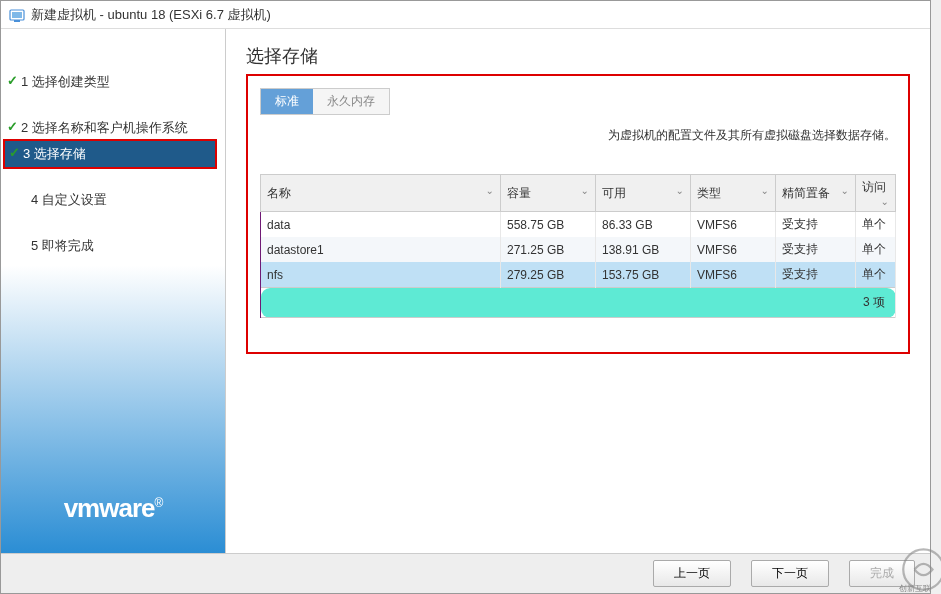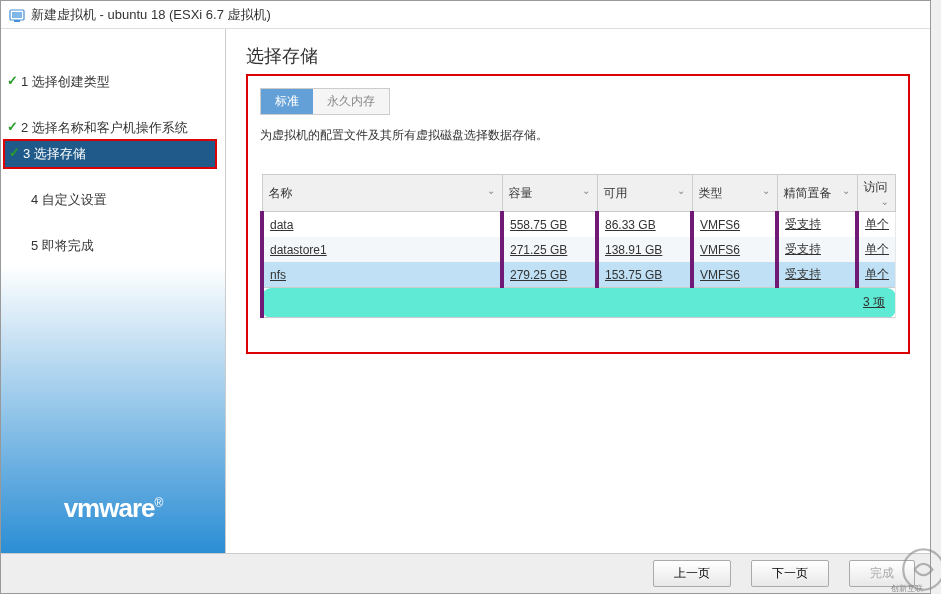--- a/index.html
+++ b/index.html
@@ -28,38 +28,38 @@
 .main { flex: 1; padding: 15px 20px; position: relative; }
 .main h2 { font-size: 18px; font-weight: normal; color: #333; margin-bottom: 6px; }
 .main .subtitle { font-size: 12px; color: #666; margin-bottom: 15px; }
 
 .red-box { border: 2px solid #d00; padding: 12px; height: 280px; }
 
 .tabs { display: flex; border: 1px solid #ccc; width: fit-content; margin-bottom: 12px; }
 .tab { padding: 4px 14px; font-size: 12px; cursor: pointer; background: #f5f5f5; color: #888; }
 .tab.active { background: #64a0d8; color: #fff; }
 
-.desc { font-size: 12px; color: #333; margin-bottom: 30px; }
+.desc { font-size: 12px; color: #333; margin-bottom: 30px; text-align: right; }
 
 .grid { border: 1px solid #ccc; font-size: 12px; width: 100%; border-collapse: collapse; }
 .grid th { background: #f0f0f0; border: 1px solid #ccc; padding: 4px 6px; text-align: left; font-weight: normal; color: #333; position: relative; }
 .grid th .sort-icon { float: right; color: #888; font-size: 10px; }
-.grid td { border-left: 4px solid #701a75; border-right: 1px solid #e8e8e8; padding: 4px 6px; color: #333; text-decoration: underline; }
+.grid td { border-left: 1px solid #701a75; border-right: 1px solid #e8e8e8; padding: 4px 6px; color: #333; }
 .grid tr.row-even { background: #fff; }
 .grid tr.row-odd { background: #f4f7fa; }
 .grid tr.row-selected { background: #bfe0f5; }
 .grid .footer-row td { text-align: right; padding: 6px 10px; border-top: 1px solid #ccc; background: #5eead4; border-radius: 9px; }
 
 .button-bar { position: absolute; bottom: 0; left: 0; right: 0; height: 40px; background: #eee; border-top: 1px solid #ccc; display: flex; justify-content: flex-end; align-items: center; padding: 0 15px; gap: 20px; }
 .btn { padding: 4px 20px; font-size: 12px; border: 1px solid #aaa; background: linear-gradient(#fff,#e8e8e8); cursor: pointer; border-radius: 2px; }
 .btn.disabled { color: #aaa; cursor: default; }
 
 .watermark { position: absolute; right: -5px; bottom: 2px; width: 45px; height: 45px; }
 .watermark svg { width: 45px; height: 45px; opacity: 0.6; }
-.watermark-text { position: absolute; right: 18px; bottom: 0; font-size: 8px; color: #888; }
+.watermark-text { position: absolute; right: 10px; bottom: 0; font-size: 8px; color: #888; }
 
 .col-name { width: 240px; }
 .col-cap { width: 95px; }
 .col-avail { width: 95px; }
 .col-type { width: 85px; }
 .col-thin { width: 80px; }
 .col-access { width: auto; }
 </style>
 </head>
 <body>

